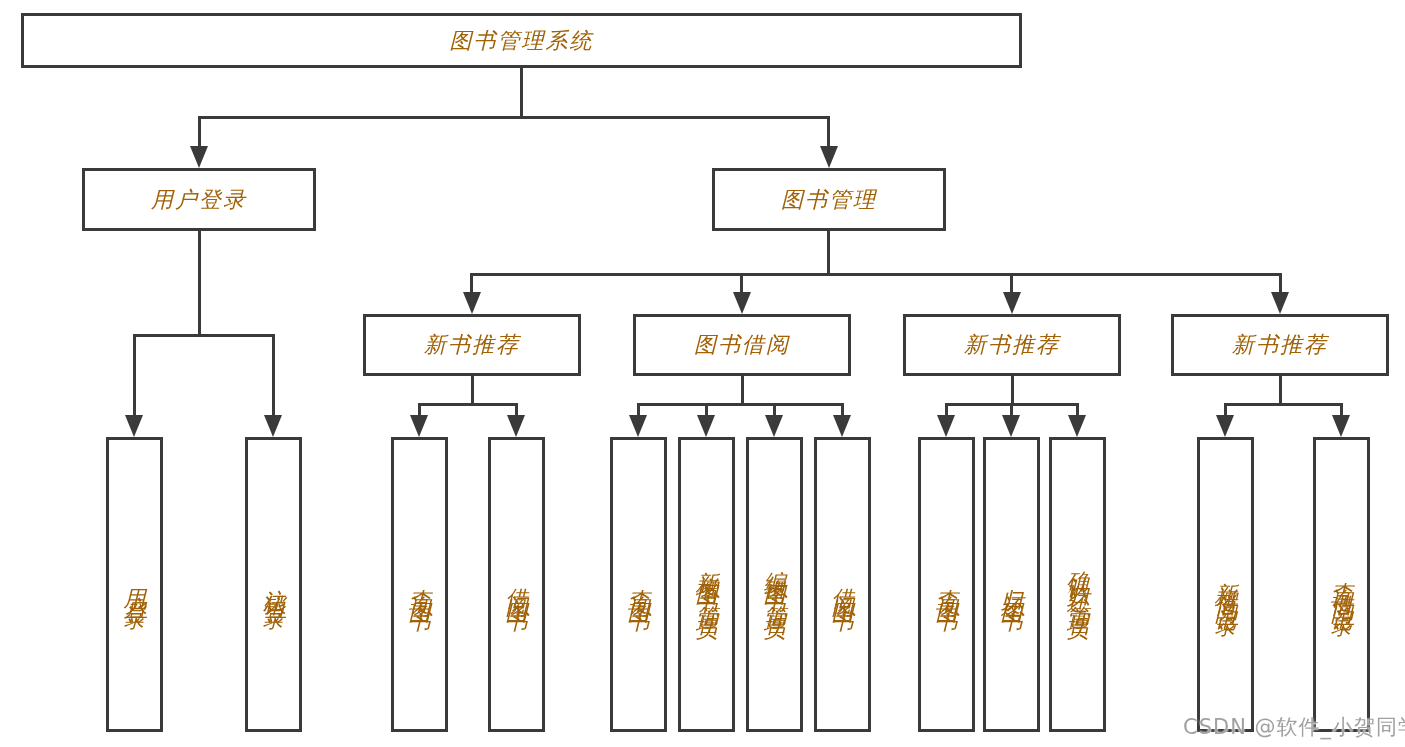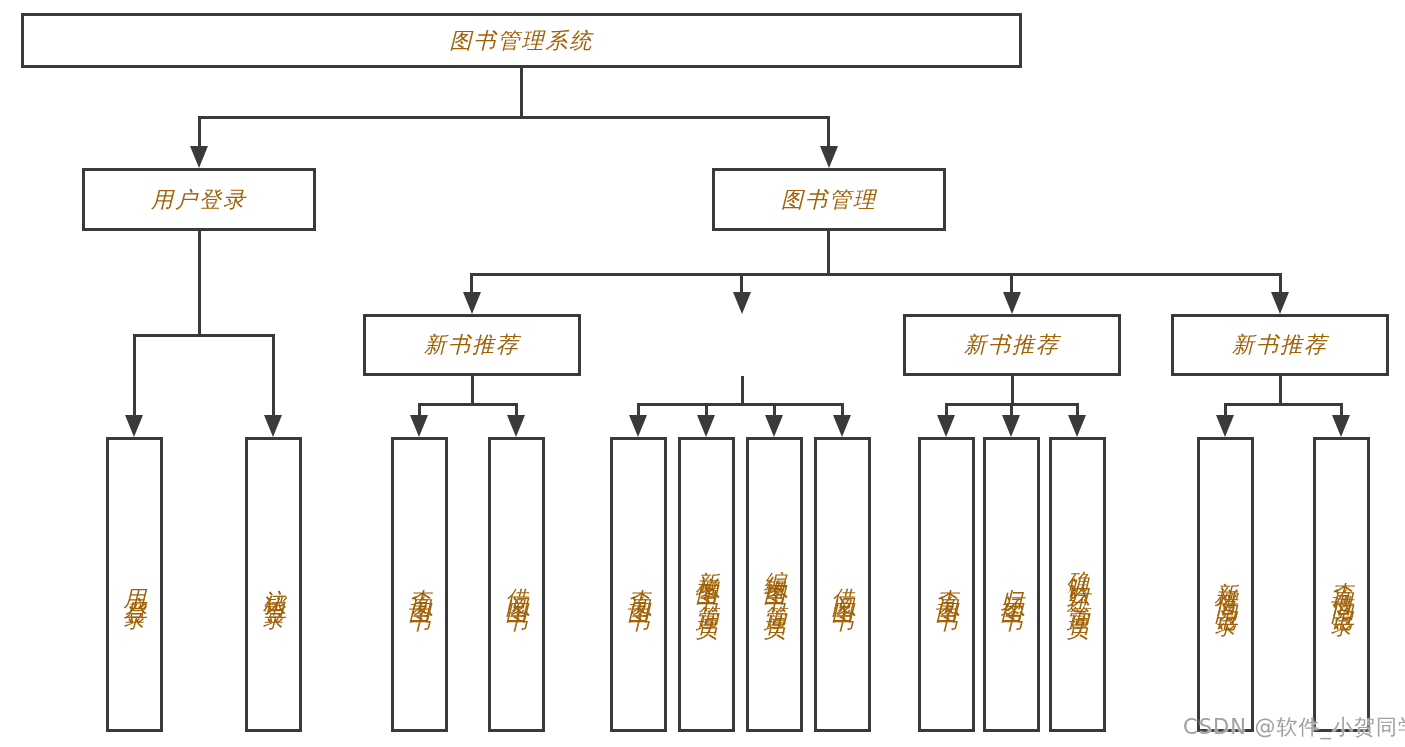--- a/index.html
+++ b/index.html
@@ -93,20 +93,21 @@
   <div class="vline" style="left:470px;  top:273px; height:21px;"></div>
   <div class="arr" style="left:463px;  top:292px;"></div>
   <div class="vline" style="left:740px;  top:273px; height:21px;"></div>
   <div class="arr" style="left:733px;  top:292px;"></div>
   <div class="vline" style="left:1010px; top:273px; height:21px;"></div>
   <div class="arr" style="left:1003px; top:292px;"></div>
   <div class="vline" style="left:1279px; top:273px; height:21px;"></div>
   <div class="arr" style="left:1271px; top:292px;"></div>
 
   <div class="box l3" style="left:363px;">新书推荐</div>
+  <div class="box l3" style="left:633px;">图书借阅</div>
   <div class="box l3" style="left:903px;">新书推荐</div>
   <div class="box l3" style="left:1171px;">新书推荐</div>
 
   <div class="vline" style="left:471px; top:376px; height:29px;"></div>
   <div class="hline" style="left:418px; top:403px; width:99px;"></div>
   <div class="vline" style="left:418px; top:403px; height:14px;"></div>
   <div class="arr" style="left:410px; top:415px;"></div>
   <div class="vline" style="left:515px; top:403px; height:14px;"></div>
   <div class="arr" style="left:507px; top:415px;"></div>
 

